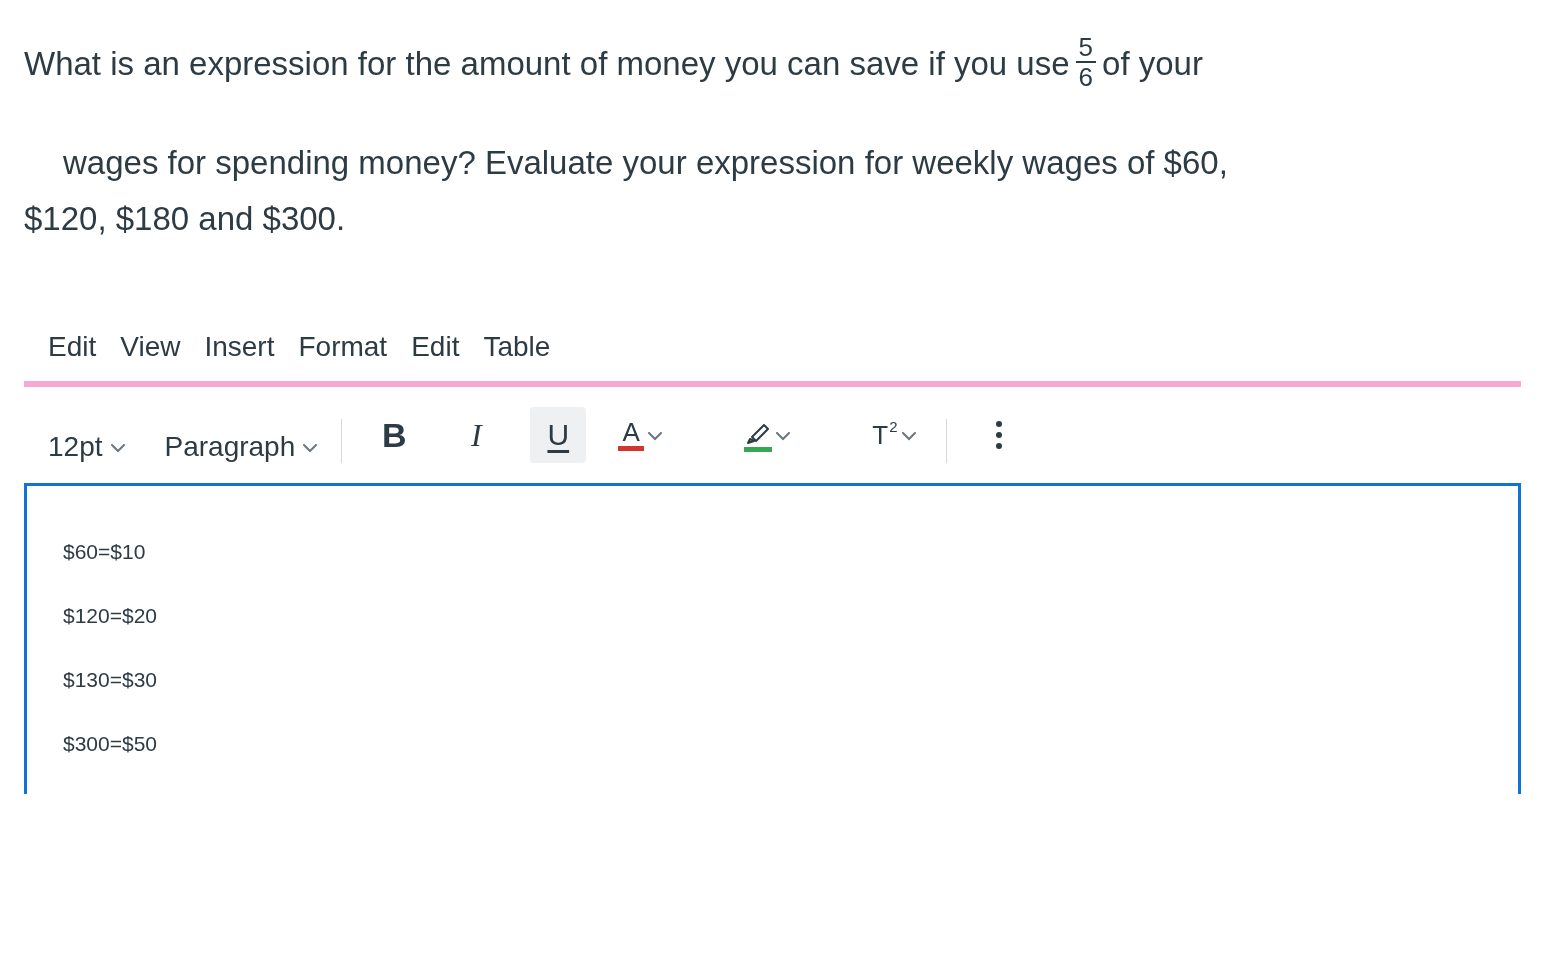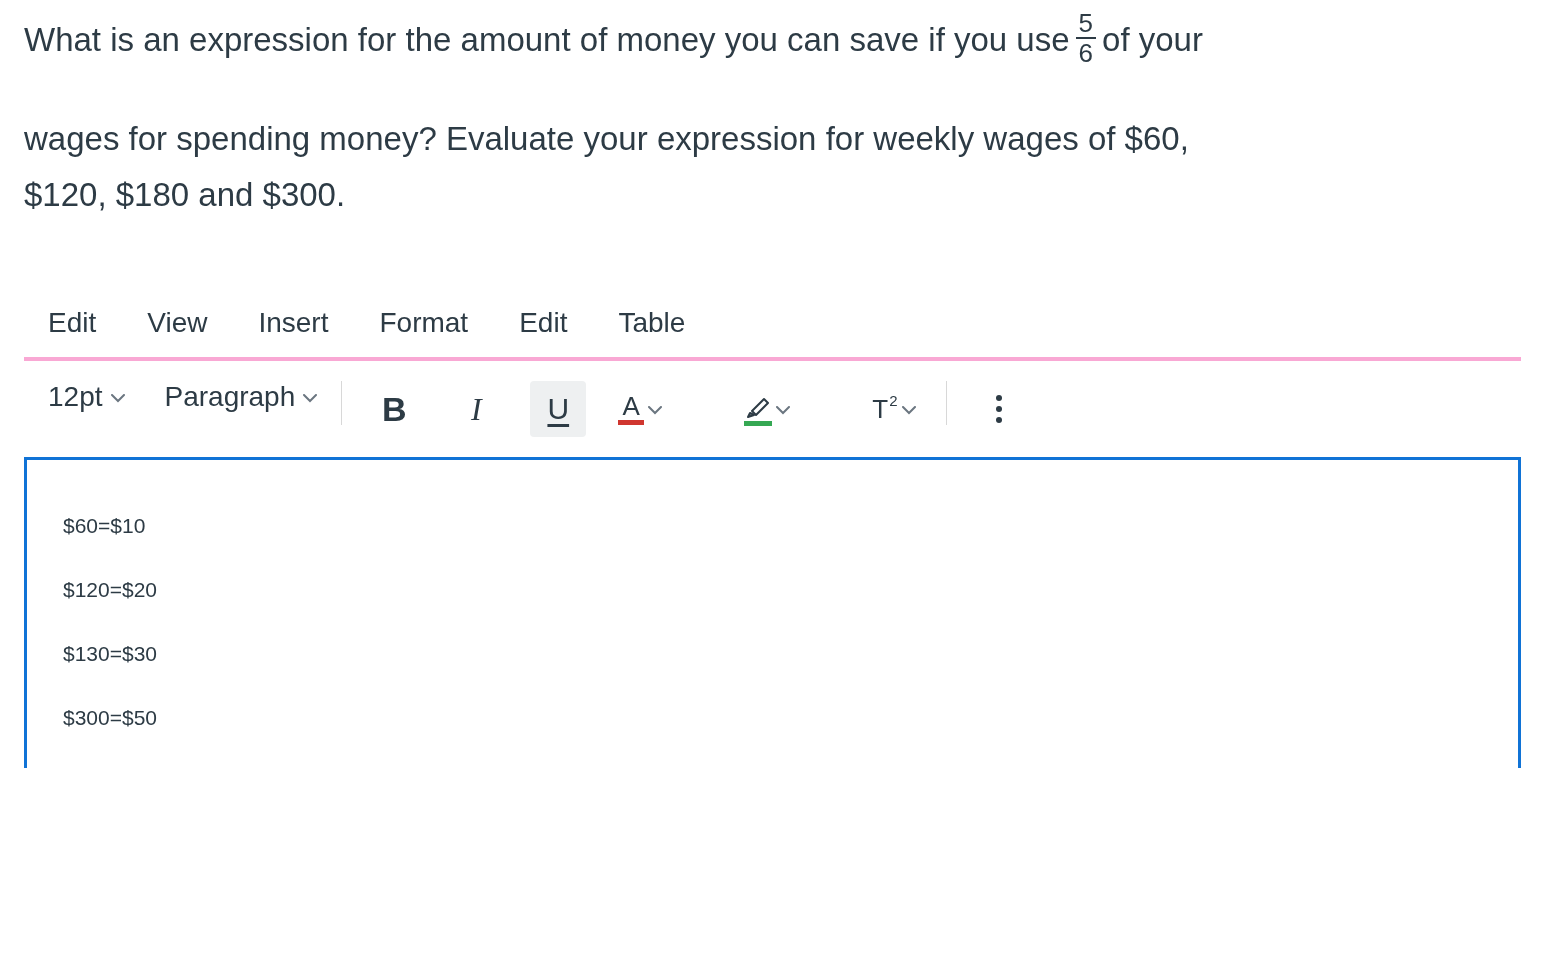--- a/index.html
+++ b/index.html
@@ -8,33 +8,34 @@
       box-sizing: border-box;
     }
     body {
       font-family: -apple-system, BlinkMacSystemFont, 'Segoe UI', Helvetica, Arial, sans-serif;
       background: #fff;
       width: 1545px;
       height: 968px;
       overflow: hidden;
     }
     .question {
-      padding: 12px 24px 0 24px;
+      padding: 36px 24px 0 24px;
       font-size: 33px;
       color: #2d3b45;
       line-height: 1.5;
     }
     .question-line1 {
       margin-bottom: 46px;
       display: flex;
       align-items: center;
       flex-wrap: wrap;
     }
     .question-line2 {
       margin-bottom: 6px;
+      margin-left: 39px;
     }
     .question-line3 {
       margin-bottom: 4px;
     }
     .fraction {
       display: inline-flex;
       flex-direction: column;
       align-items: center;
       vertical-align: middle;
       margin: 0 6px;
@@ -49,32 +50,32 @@
     }
     .fraction .den {
       padding: 1px 3px 0 3px;
     }
     .editor-container {
       padding: 0 24px;
       margin-top: 88px;
     }
     .menubar {
       display: flex;
-      gap: 51px;
+      gap: 24px;
       padding: 0 24px 18px 24px;
       font-size: 28px;
       color: #2d3b45;
-      border-bottom: 4px solid #f9a8d4;
+      border-bottom: 6px solid #f9a8d4;
     }
     .menubar-item {
       cursor: pointer;
     }
     .toolbar {
       display: flex;
-      align-items: flex-start;
+      align-items: flex-end;
       padding: 20px 24px;
       gap: 0;
       font-size: 28px;
       color: #2d3b45;
     }
     .toolbar-group {
       display: flex;
       align-items: center;
       gap: 14px;
     }

